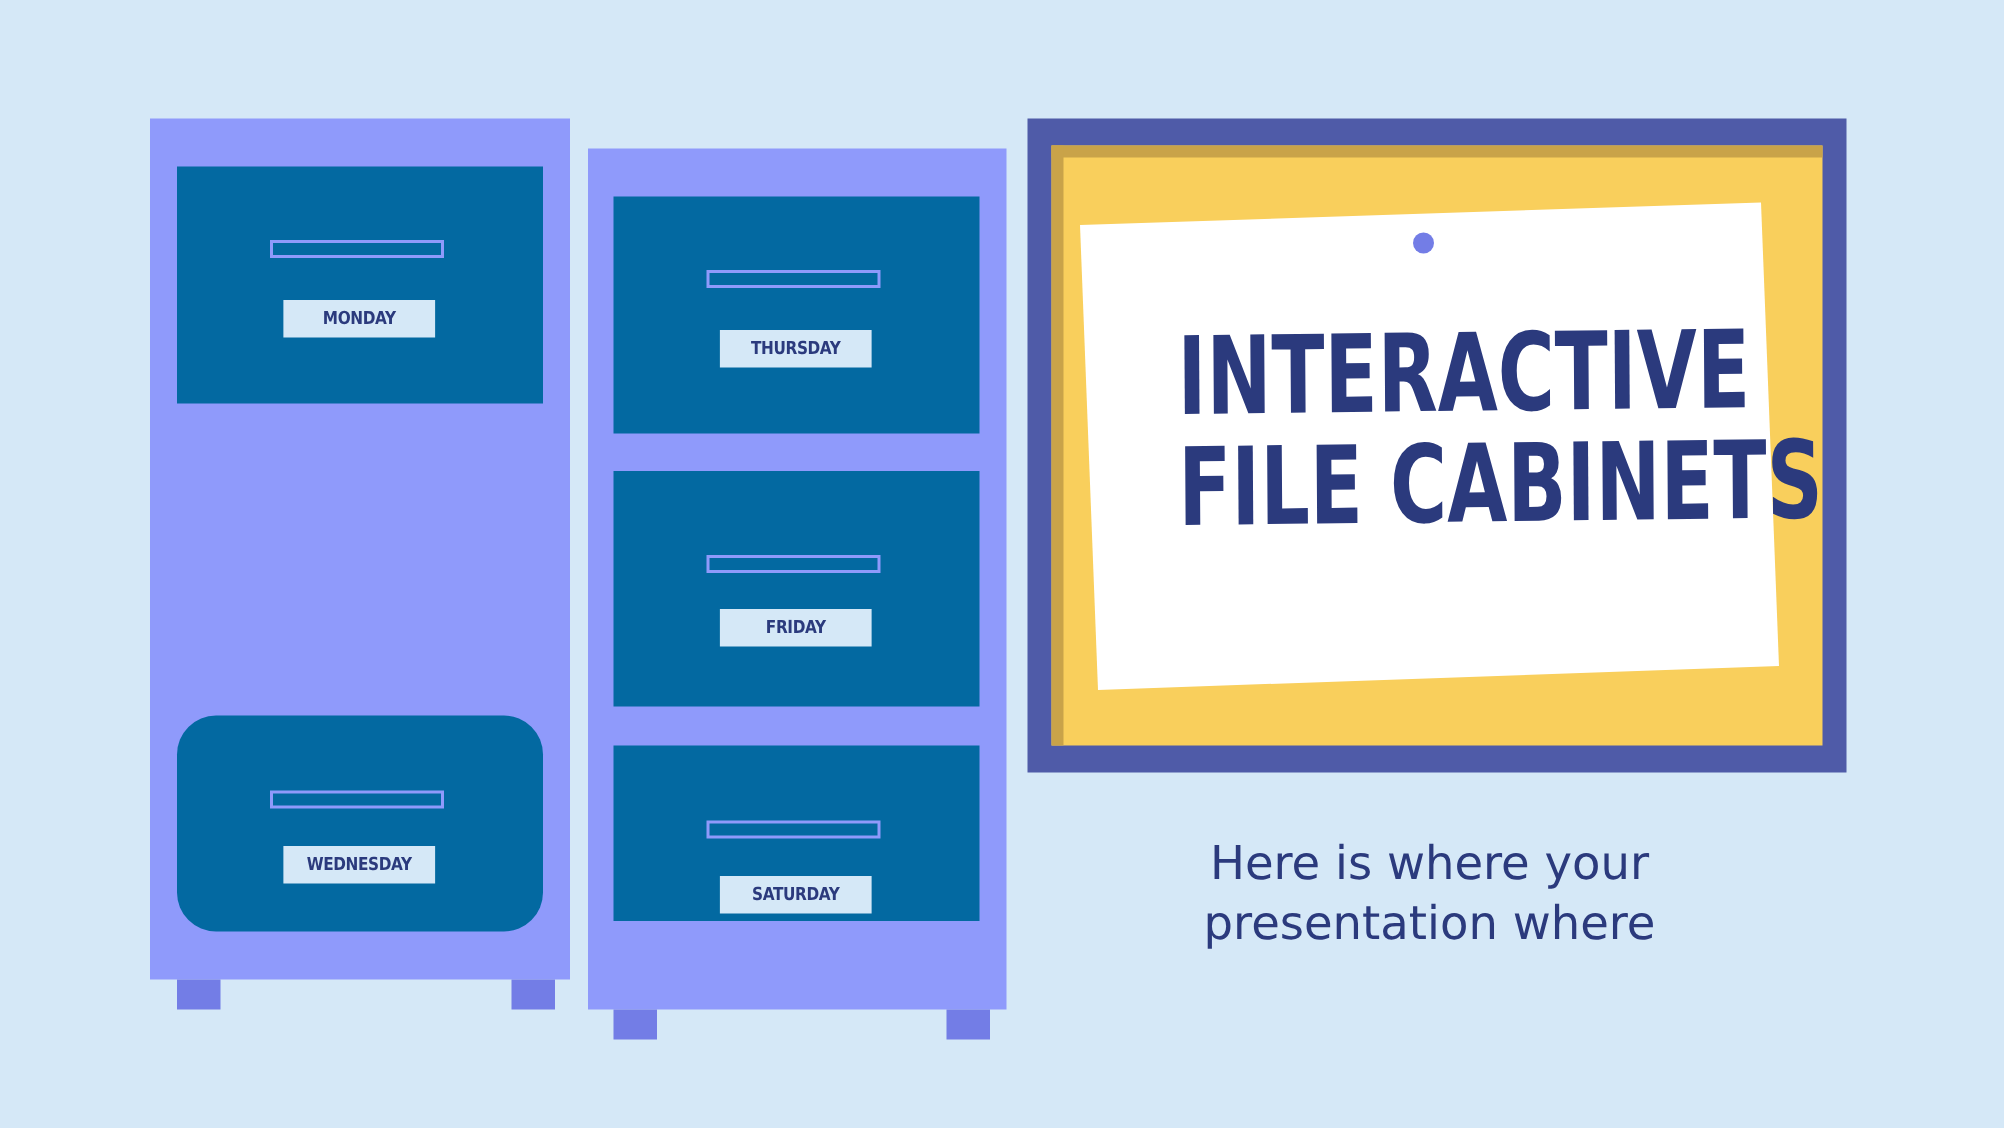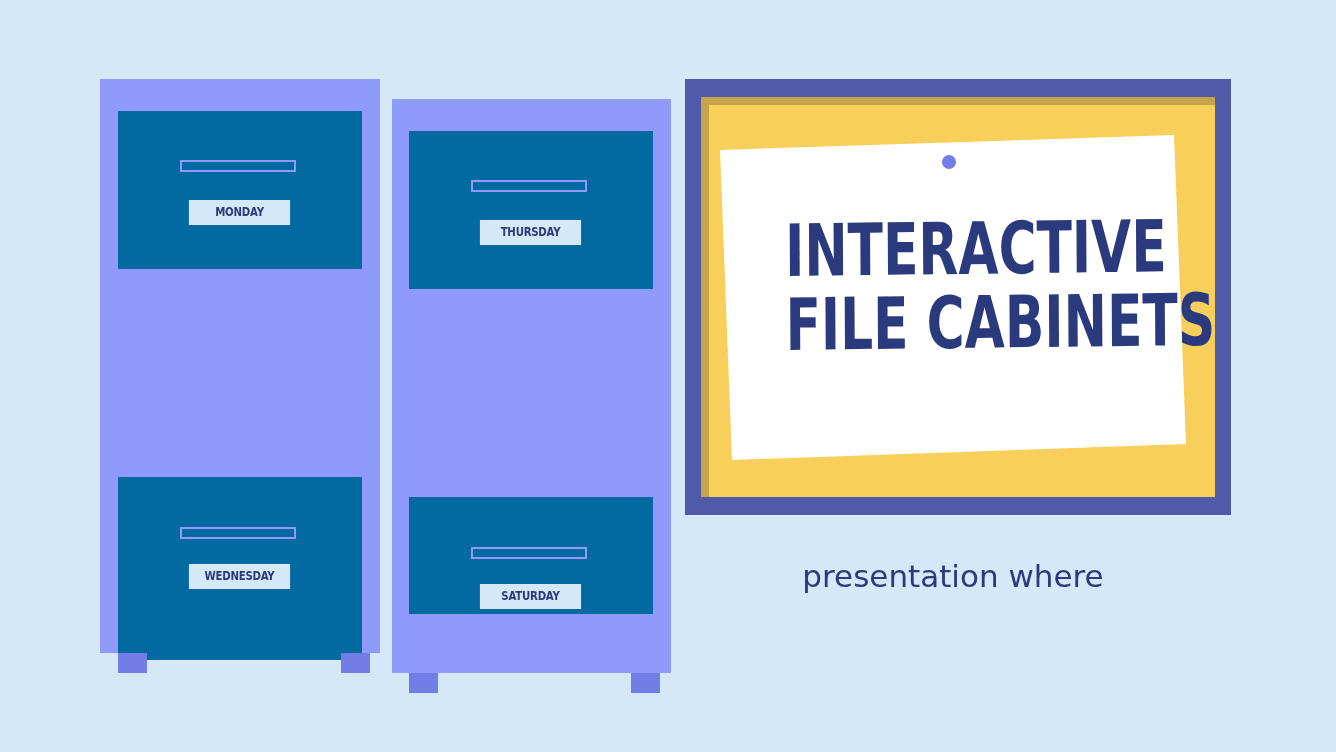--- a/index.html
+++ b/index.html
@@ -18,32 +18,36 @@
   .subtitle{position:absolute;left:740px;top:556px;width:426px;text-align:center;color:#2b3a7d;font-family:"DejaVu Sans",sans-serif;font-size:31px;line-height:40px;}
 </style>
 </head>
 <body>
 
 <div class="cabinet" style="left:100px;">
   <div class="drawer" style="top:32px;height:158px;">
     <div class="handle" style="top:49px;"></div>
     <div class="label" style="top:89px;">MONDAY</div>
   </div>
-  <div class="drawer" style="top:398px;height:183px;">
+  <div class="drawer" style="top:398px;height:144px;border-radius:26px;">
     <div class="handle" style="top:50px;"></div>
     <div class="label" style="top:87px;">WEDNESDAY</div>
   </div>
   <div class="foot" style="left:18px;"></div>
   <div class="foot" style="left:241px;"></div>
 </div>
 
 <div class="cabinet" style="left:392px;width:279px;margin-top:20px;">
   <div class="drawer" style="left:17px;top:32px;height:158px;">
     <div class="handle" style="top:49px;"></div>
     <div class="label" style="top:89px;">THURSDAY</div>
+  </div>
+  <div class="drawer" style="left:17px;top:215px;height:157px;">
+    <div class="handle" style="top:56px;"></div>
+    <div class="label" style="top:92px;">FRIDAY</div>
   </div>
   <div class="drawer" style="left:17px;top:398px;height:117px;">
     <div class="handle" style="top:50px;"></div>
     <div class="label" style="top:87px;">SATURDAY</div>
   </div>
   <div class="foot" style="left:17px;"></div>
   <div class="foot" style="left:239px;"></div>
 </div>
 
 <div class="frame">
@@ -57,14 +61,15 @@
   <polygon points="720,150 1174,135 1186,444 732,460" fill="#ffffff"></polygon>
   <circle cx="949" cy="162" r="7" fill="#737de6"></circle>
 </svg>
 
 <div class="title">
   <div>INTERACTIVE</div>
   <div>FILE CABINETS</div>
 </div>
 
 <div class="subtitle">
+  <div>Here is where your</div>
   <div>presentation where</div>
 </div>
 
 </body></html>

